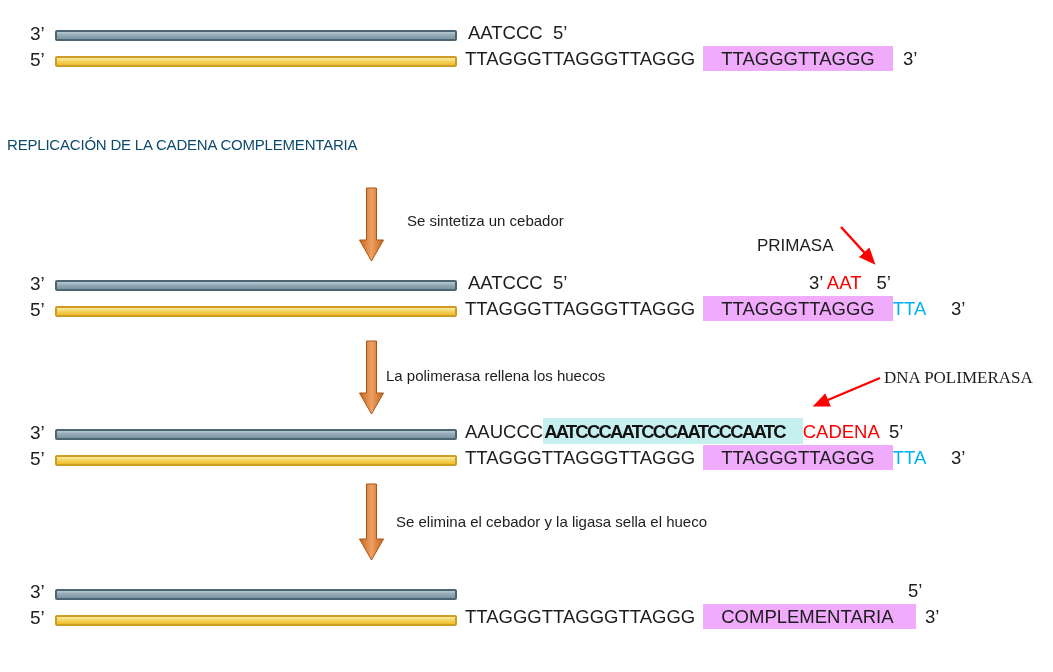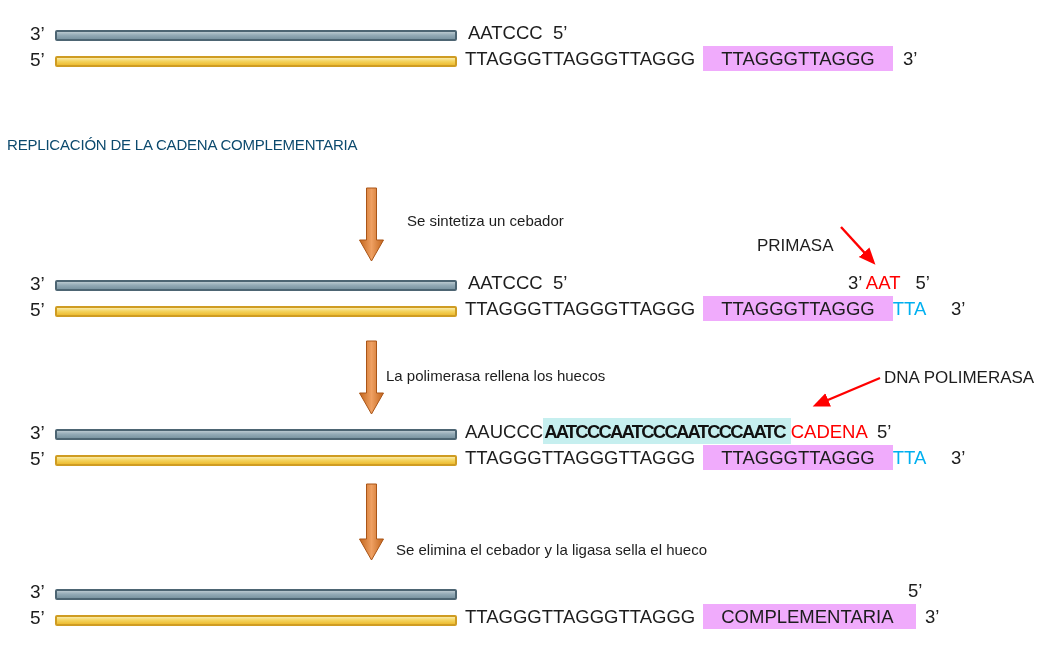--- a/index.html
+++ b/index.html
@@ -32,21 +32,21 @@
   }
   .pair{position:absolute;left:0;width:1053px;height:60px;}
   .seq{
     position:absolute;white-space:pre;
     font-size:18.5px;line-height:24px;color:#1d1d1d;
   }
   .seg-k{color:#1d1d1d;}
   .seg-r{color:#ff0000;}
   .seg-b{color:#00b0f0;}
   .seg-y{background:#f0abfc;color:#1d1d1d;padding:2px 18px;margin-left:8px;}
-  .seg-c{background:#c6efef;color:#111111;font-weight:700;letter-spacing:-1.8px;padding:3px 6px 2px 1px;}
+  .seg-c{background:#c6efef;color:#111111;font-weight:700;letter-spacing:-1.8px;padding:3px 18px 2px 1px;}
   .step-label{
     position:absolute;font-size:15px;color:#1d1d1d;white-space:nowrap;
   }
   .enzyme-label{
     position:absolute;font-size:17px;color:#1d1d1d;white-space:nowrap;
   }
   .big-arrow{position:absolute;}
   .red-arrow{position:absolute;}
 </style>
 </head>
@@ -83,38 +83,38 @@
         <path d="M0,0 L7,3 L0,6 Z" fill="#ff0000"></path>
       </marker>
     </defs>
     <line x1="8" y1="3" x2="40" y2="38" stroke="#ff0000" stroke-width="2.4" marker-end="url(#rh1)"></line>
   </svg>
 
   <div class="pair" style="top:272px;">
     <span class="end-label" style="top:0px;">3’</span>
     <div class="bar bar-gray" style="top:8px;"></div>
     <div class="seq" style="left:468px;top:-1px;"><span class="seg-k">AATCCC  5’</span></div>
-    <div class="seq" style="left:848px;top:-1px;"><span class="seg-k">3’ </span><span class="seg-r">AAT</span><span class="seg-k">   5’</span></div>
+    <div class="seq" style="left:809px;top:-1px;"><span class="seg-k">3’ </span><span class="seg-r">AAT</span><span class="seg-k">   5’</span></div>
     <span class="end-label" style="top:26px;">5’</span>
     <div class="bar bar-gold" style="top:34px;"></div>
     <div class="seq" style="left:465px;top:25px;"><span class="seg-k">TTAGGGTTAGGGTTAGGG</span><span class="seg-y">TTAGGGTTAGGG</span><span class="seg-b">TTA</span><span class="seg-k">     3’</span></div>
   </div>
 
   <svg class="big-arrow" style="left:358px;top:340px;" width="27" height="76" viewBox="0 0 27 76">
     <defs>
       <linearGradient id="og2" x1="0" y1="0" x2="1" y2="0">
         <stop offset="0" stop-color="#c2651c"></stop>
           <stop offset="0.5" stop-color="#efa062"></stop>
           <stop offset="1" stop-color="#c2651c"></stop>
       </linearGradient>
     </defs>
     <path d="M8.5,1 L18.5,1 L18.5,53 L25.5,53 L13.5,74 L1.5,53 L8.5,53 Z" fill="url(#og2)" stroke="#aa5517" stroke-width="1"></path>
   </svg>
   <div class="step-label" style="left:386px;top:367px;">La polimerasa rellena los huecos</div>
-  <div class="enzyme-label" style="left:884px;top:368px;">DNA POLIMERASA</div>
+  <div class="enzyme-label" style="left:884px;top:368px;font-family:Liberation Serif, serif;">DNA POLIMERASA</div>
   <svg class="red-arrow" style="left:802px;top:374px;" width="82" height="38" viewBox="0 0 82 38">
     <defs>
       <marker id="rh2" markerWidth="8" markerHeight="8" refX="5.5" refY="3" orient="auto">
         <path d="M0,0 L7,3 L0,6 Z" fill="#ff0000"></path>
       </marker>
     </defs>
     <line x1="78" y1="4" x2="14" y2="31" stroke="#ff0000" stroke-width="2.4" marker-end="url(#rh2)"></line>
   </svg>
 
   <div class="pair" style="top:421px;">
@@ -129,21 +129,21 @@
   <svg class="big-arrow" style="left:358px;top:483px;" width="27" height="79" viewBox="0 0 27 79">
     <defs>
       <linearGradient id="og3" x1="0" y1="0" x2="1" y2="0">
         <stop offset="0" stop-color="#c2651c"></stop>
           <stop offset="0.5" stop-color="#efa062"></stop>
           <stop offset="1" stop-color="#c2651c"></stop>
       </linearGradient>
     </defs>
     <path d="M8.5,1 L18.5,1 L18.5,56 L25.5,56 L13.5,77 L1.5,56 L8.5,56 Z" fill="url(#og3)" stroke="#aa5517" stroke-width="1"></path>
   </svg>
-  <div class="step-label" style="left:396px;top:513px;margin-top:28px;">Se elimina el cebador y la ligasa sella el hueco</div>
+  <div class="step-label" style="left:396px;top:513px;">Se elimina el cebador y la ligasa sella el hueco</div>
 
   <div class="pair" style="top:580px;">
     <span class="end-label" style="top:0px;">3’</span>
     <div class="bar bar-gray" style="top:9px;"></div>
     <div class="seq" style="left:908px;top:-1px;"><span class="seg-k">5’</span></div>
     <span class="end-label" style="top:26px;">5’</span>
     <div class="bar bar-gold" style="top:35px;"></div>
     <div class="seq" style="left:465px;top:25px;"><span class="seg-k">TTAGGGTTAGGGTTAGGG</span><span class="seg-y">COMPLEMENTARIA </span></div>
     <div class="seq" style="left:925px;top:25px;"><span class="seg-k">3’</span></div>
   </div>

